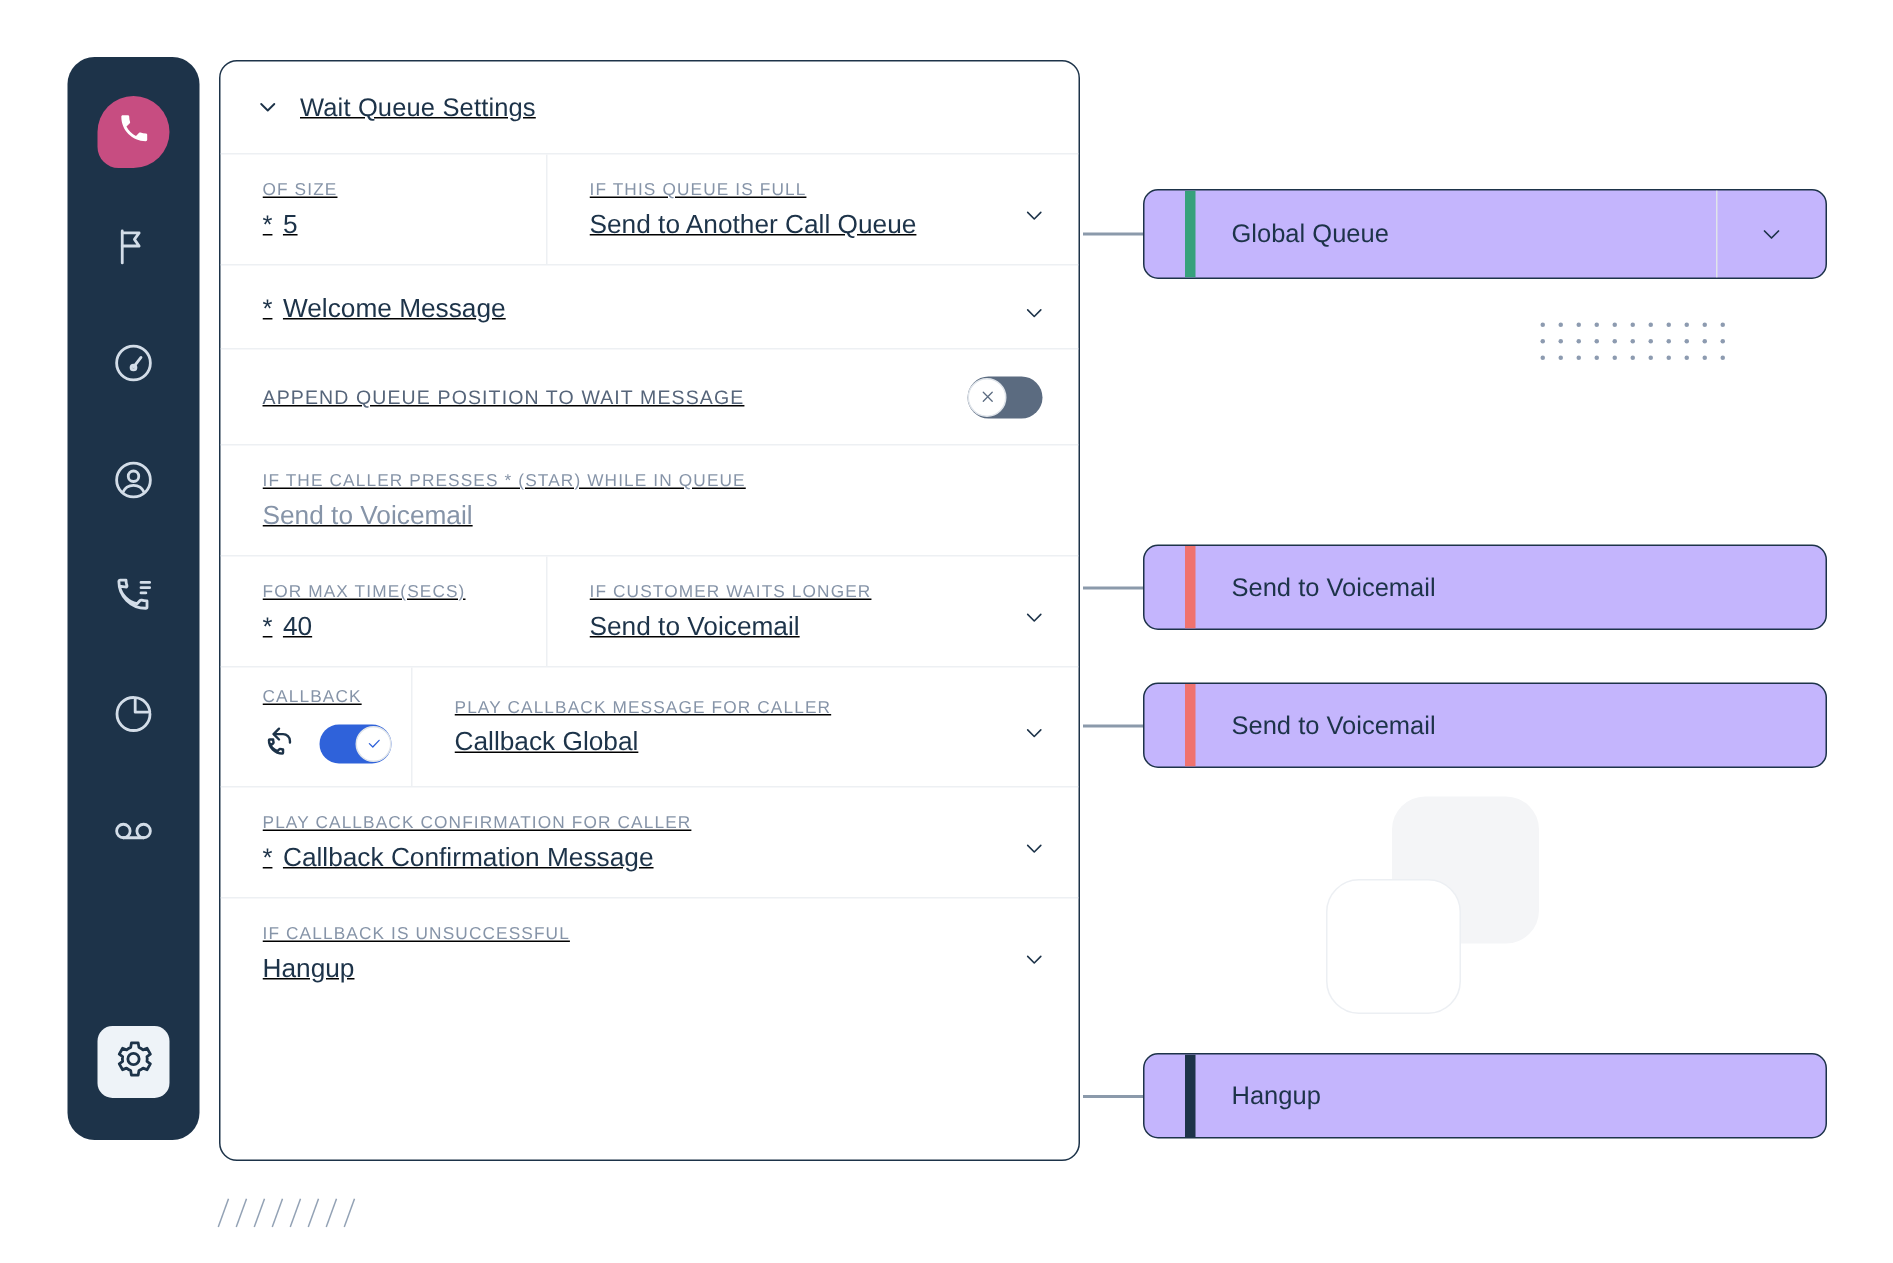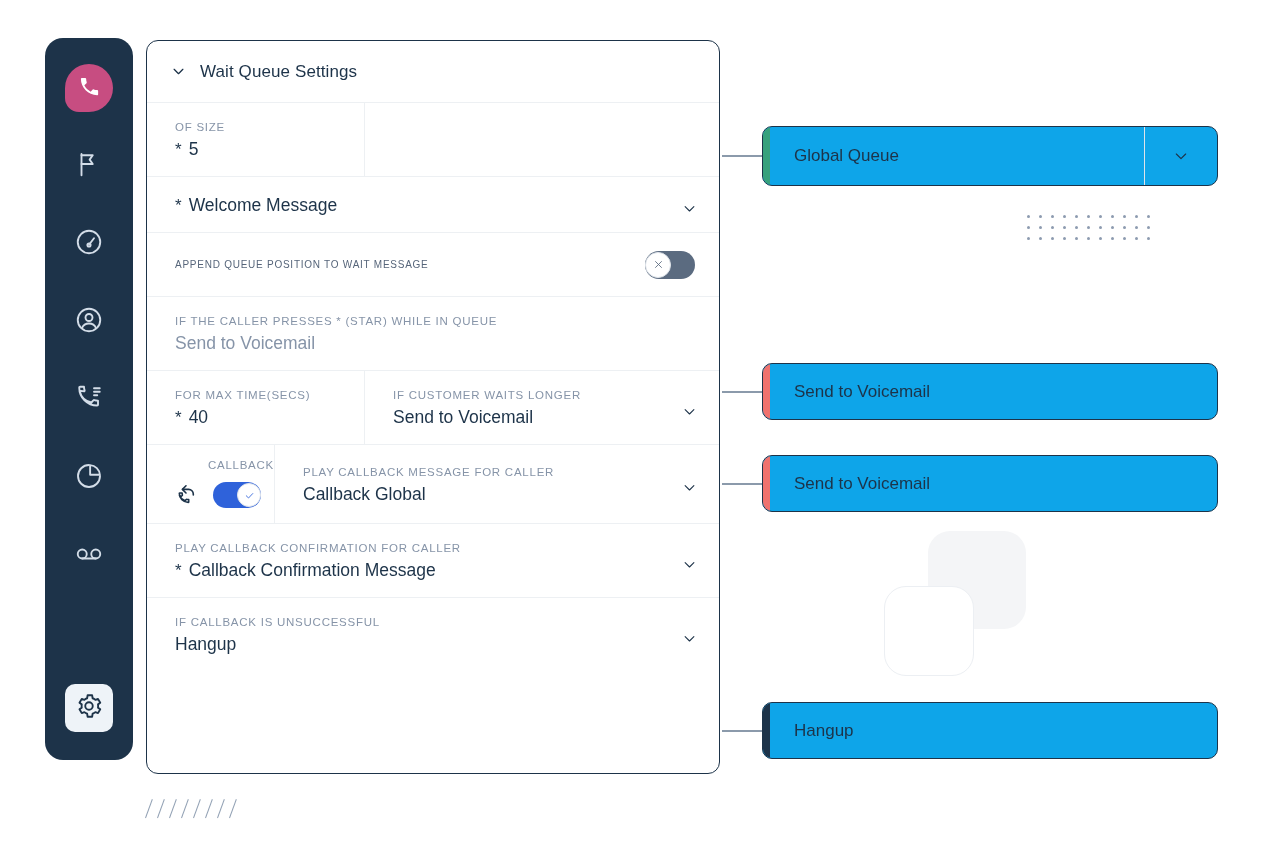--- a/index.html
+++ b/index.html
@@ -60,21 +60,21 @@
   .nav-item svg{width:30px;height:30px;stroke:#d3dde8;fill:none;
     stroke-width:1.5;stroke-linecap:round;stroke-linejoin:round;}
   .nav-item.active{background:#eef3f8;}
   .nav-item.active svg{stroke:#1d3349;}
   #nav-gear{margin-top:auto;margin-bottom:28px;}
 
   
   #settings-panel{
     position:absolute;left:146px;top:40px;width:574px;height:734px;
     background:#ffffff;border:1.5px solid #1d3349;border-radius:12px;
-    box-sizing:border-box;overflow:hidden;
+    box-sizing:border-box;overflow:hidden;text-decoration:underline;
   }
   #panel-header{
     height:62px;display:flex;align-items:center;padding-left:24px;
     border-bottom:1px solid #edf0f3;box-sizing:border-box;cursor:pointer;
   }
   #panel-header .chev{margin-right:14px;display:flex;}
   #panel-header .chev svg{width:15px;height:15px;stroke:#1d3349;
     stroke-width:2;fill:none;stroke-linecap:round;stroke-linejoin:round;}
   #panel-title{font-size:17px;color:#1d3349;letter-spacing:.1px;}
 
@@ -102,21 +102,21 @@
   .chev-down{
     position:absolute;right:22px;top:50%;margin-top:-4px;
     width:15px;height:15px;cursor:pointer;
   }
   .chev-down svg{width:15px;height:15px;stroke:#1d3349;stroke-width:1.7;
     fill:none;stroke-linecap:round;stroke-linejoin:round;}
 
   
   .row.toggle-row{align-items:center;padding:0 24px 0 28px;height:64px;}
   .toggle-label{
-    font-size:10px;letter-spacing:.75px;color:#56657a;
+    font-size:13px;letter-spacing:.75px;color:#56657a;
     text-transform:uppercase;flex:1;
   }
   .switch{
     width:50px;height:28px;border-radius:14px;position:relative;
     cursor:pointer;flex:none;
   }
   .switch.off{background:#5b6b80;}
   .switch.on{background:#2f62da;}
   .knob{
     position:absolute;top:1px;width:26px;height:26px;border-radius:50%;
@@ -128,32 +128,32 @@
   .knob svg{width:13px;height:13px;fill:none;stroke-width:1.6;
     stroke-linecap:round;stroke-linejoin:round;}
   .switch.off .knob svg{stroke:#5b6b80;}
   .switch.on .knob svg{stroke:#2f62da;}
 
   
   .callback-cell{
     width:128px;flex:none;border-right:1px solid #edf0f3;
     padding:14px 0 14px 28px;box-sizing:border-box;
   }
-  .callback-cell .flabel{margin-bottom:10px;text-align:right;}
+  .callback-cell .flabel{margin-bottom:10px;}
   .cb-controls{display:flex;align-items:center;gap:14px;}
   #callback-return-icon svg{width:24px;height:24px;stroke:#1d3349;
     fill:none;stroke-width:1.6;stroke-linecap:round;stroke-linejoin:round;}
   .cb-controls .switch{width:48px;height:26px;}
   .cb-controls .knob{width:24px;height:24px;}
 
   
   .node{
-    position:absolute;background:#0ea5e9;border:1.5px solid #1d3349;
+    position:absolute;background:#c4b5fd;border:1.5px solid #1d3349;
     border-radius:10px;box-sizing:border-box;overflow:hidden;
-    display:flex;align-items:center;cursor:pointer;
+    display:flex;align-items:center;cursor:pointer;padding-left:27px;
   }
   .node .accent{width:7px;align-self:stretch;flex:none;}
   .node .ntext{
     flex:1;padding-left:24px;font-size:17px;color:#1d3349;
     white-space:nowrap;overflow:hidden;text-overflow:ellipsis;
   }
   .node .ndrop{
     width:72px;align-self:stretch;flex:none;
     border-left:1px solid #dfe4ea;
     display:flex;align-items:center;justify-content:center;cursor:pointer;
@@ -313,20 +313,29 @@
     </div>
 
     <div class="row">
       <div class="field split-left">
         <div class="flabel">OF SIZE</div>
         <div class="fvalue">
           <span class="req">*</span>
           <span>5</span>
         </div>
       </div>
+      <div class="field">
+        <div class="flabel">IF THIS QUEUE IS FULL</div>
+        <div class="fvalue">Send to Another Call Queue</div>
+        <span class="chev-down">
+          <svg viewBox="0 0 24 24">
+              <path d="M5 9 12 16 19 9"></path>
+            </svg>
+        </span>
+      </div>
     </div>
 
     <div class="row">
       <div class="field">
         <div class="fvalue">
           <span class="req">*</span>
           <span>Welcome Message</span>
         </div>
         <span class="chev-down">
           <svg viewBox="0 0 24 24">

